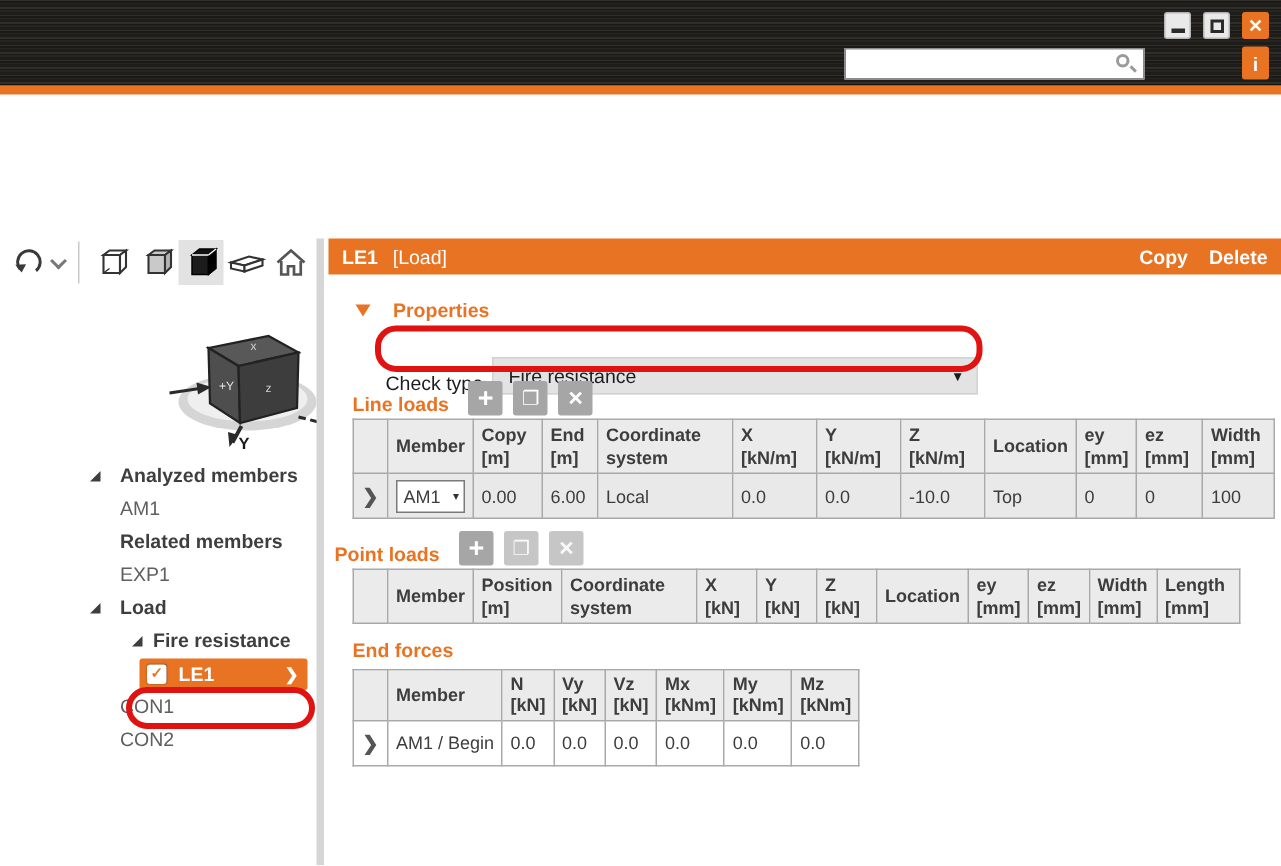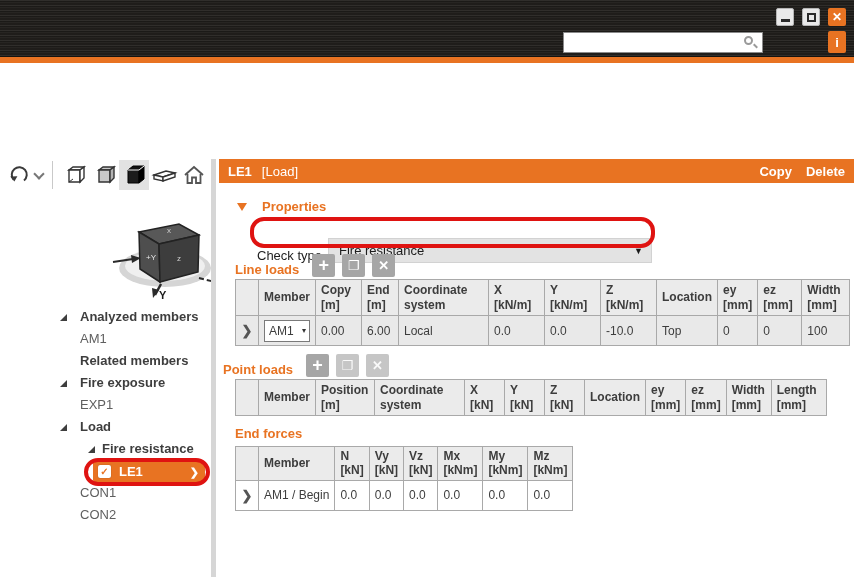--- a/index.html
+++ b/index.html
@@ -220,24 +220,20 @@
   <div class="nav">
     <div class="nav-row">
       <span class="tri-exp tri-l0"></span>
       <span class="nav-label-bold">Analyzed members</span>
     </div>
     <div class="nav-row">
       <span class="nav-label-gray">AM1</span>
     </div>
     <div class="nav-row">
       <span class="nav-label-bold">Related members</span>
-    </div>
-    <div class="nav-row">
-      <span class="tri-exp tri-l0"></span>
-      <span class="nav-label-bold">Fire exposure</span>
     </div>
     <div class="nav-row">
       <span class="nav-label-gray">EXP1</span>
     </div>
     <div class="nav-row">
       <span class="tri-exp tri-l0"></span>
       <span class="nav-label-bold">Load</span>
     </div>
     <div class="nav-row">
       <span class="tri-exp tri-l1"></span>

